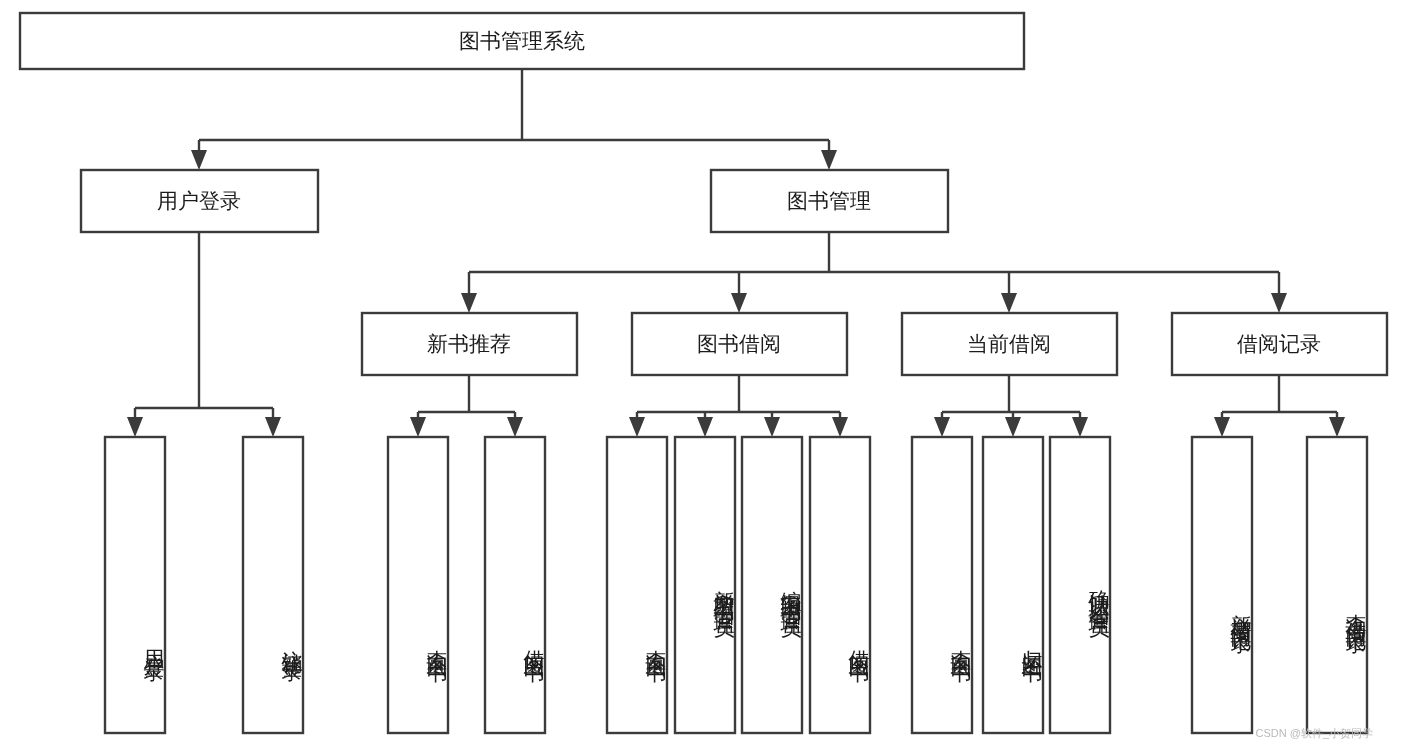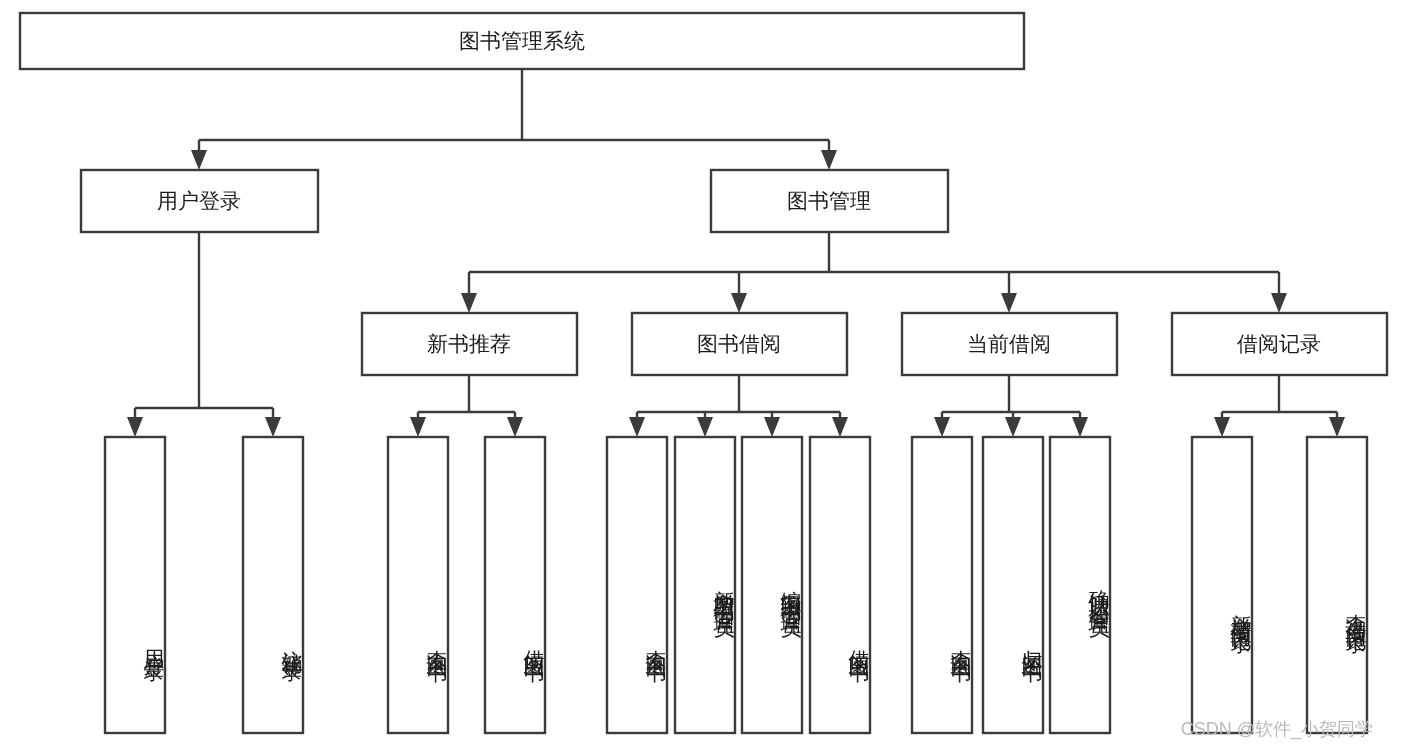--- a/index.html
+++ b/index.html
@@ -61,21 +61,21 @@
     display: flex;
     align-items: flex-start;
     justify-content: center;
     pointer-events: none;
   }
   .watermark {
     position: absolute;
     right: 8px;
     bottom: 6px;
     font-family: "Liberation Sans", "DejaVu Sans", sans-serif;
-    font-size: 18px;
+    font-size: 11px;
     color: #b9b9b9;
     white-space: nowrap;
   }
 </style>
 </head>
 <body>
 
 <div id="diagram-root">
 
   <svg class="diagram-canvas" viewBox="0 0 1405 747">

